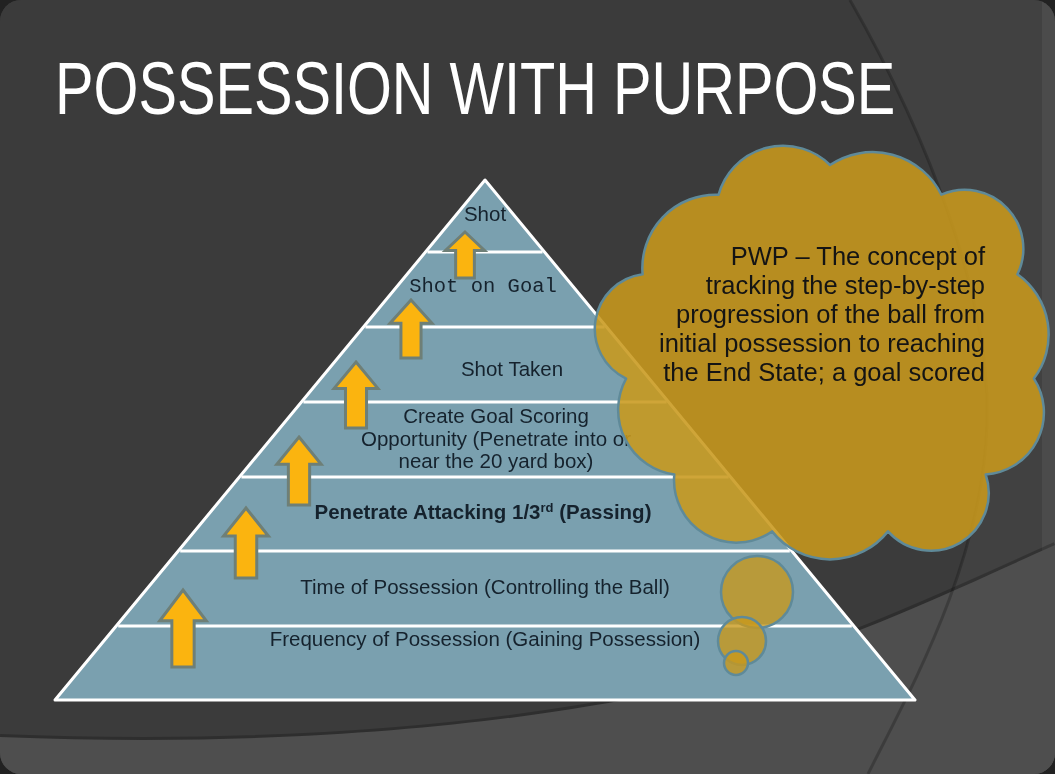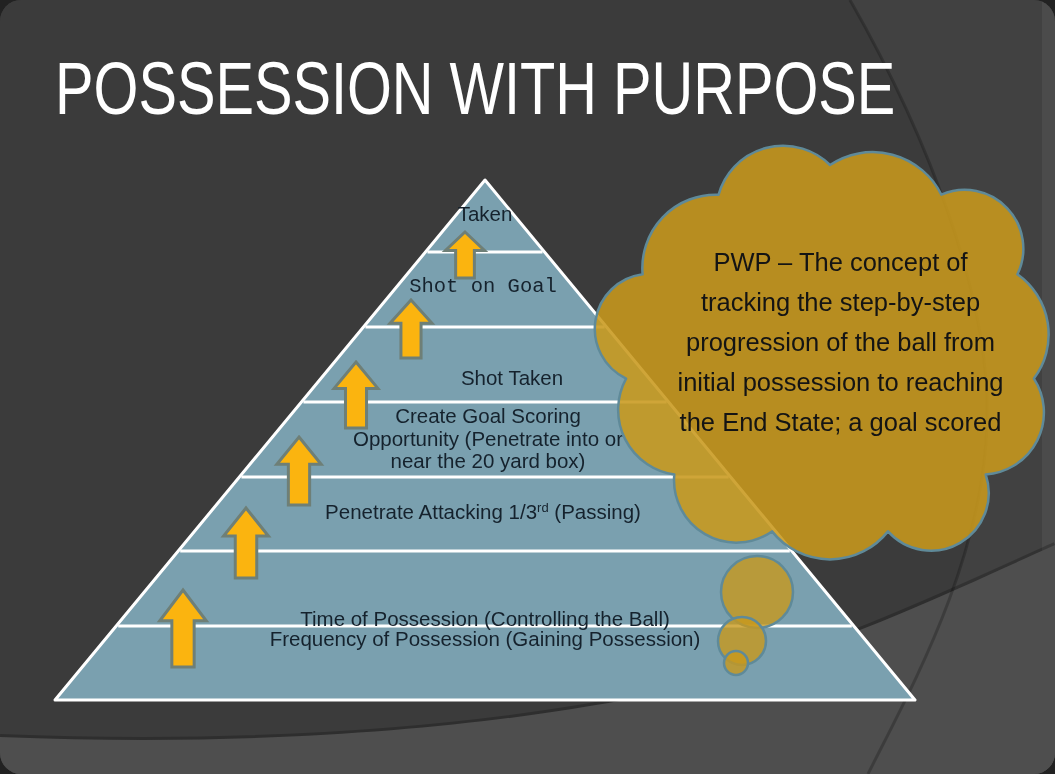--- a/index.html
+++ b/index.html
@@ -17,23 +17,23 @@
     transform:scaleX(0.78);transform-origin:left top;
     letter-spacing:0px;
   }
   .plabel{
     position:absolute;text-align:center;
     color:#15222d;font-size:20.5px;line-height:22.5px;
     white-space:nowrap;
   }
   .plabel sup{font-size:13px;line-height:0;vertical-align:baseline;position:relative;top:-7px;}
   .cloud-text{
-    position:absolute;left:668px;top:242px;width:345px;
-    text-align:center;color:#141414;
-    font-size:25.5px;line-height:40px;
+    position:absolute;left:640px;top:242px;width:345px;
+    text-align:right;color:#141414;
+    font-size:25.5px;line-height:29px;
   }
   svg{display:block;}
 </style>
 </head>
 <body>
 
 <div class="slide">
 
   <svg class="layer" width="1055" height="774" viewBox="0 0 1055 774">
     <rect x="0" y="0" width="1055" height="774" fill="#3b3b3b"></rect>
@@ -57,37 +57,37 @@
       <path d="M465,232 L484.52,250.4 L474.3696,250.4 L474.3696,278 L455.6304,278 L455.6304,250.4 L445.48,250.4 Z" fill="#FBB40F" stroke="#6E7F77" stroke-width="3" stroke-linejoin="miter"></path>
       <path d="M411,300 L431.96,323.2 L421.0608,323.2 L421.0608,358 L400.9392,358 L400.9392,323.2 L390.04,323.2 Z" fill="#FBB40F" stroke="#6E7F77" stroke-width="3" stroke-linejoin="miter"></path>
       <path d="M356,362 L377.92,388.4 L366.5216,388.4 L366.5216,428 L345.4784,428 L345.4784,388.4 L334.08,388.4 Z" fill="#FBB40F" stroke="#6E7F77" stroke-width="3" stroke-linejoin="miter"></path>
       <path d="M299,437 L321.16,464.2 L309.6368,464.2 L309.6368,505 L288.3632,505 L288.3632,464.2 L276.84,464.2 Z" fill="#FBB40F" stroke="#6E7F77" stroke-width="3" stroke-linejoin="miter"></path>
       <path d="M246,508 L268.4,536 L256.752,536 L256.752,578 L235.248,578 L235.248,536 L223.6,536 Z" fill="#FBB40F" stroke="#6E7F77" stroke-width="3" stroke-linejoin="miter"></path>
       <path d="M183,590 L206.24,620.8 L194.1552,620.8 L194.1552,667 L171.8448,667 L171.8448,620.8 L159.76,620.8 Z" fill="#FBB40F" stroke="#6E7F77" stroke-width="3" stroke-linejoin="miter"></path>
     </svg>
 
   <div class="layer" id="pyramid-labels">
       <div class="plabel" style="left: 175px; top: 203px; width: 620px;">
-        <div><span>Taken</span></div>
+        <div><span>Shot</span></div>
       </div>
       <div class="plabel" style="left: 173px; top: 276px; width: 620px; font-family: Liberation Mono, monospace;">
         <div><span>Shot on Goal</span></div>
       </div>
-      <div class="plabel" style="left: 202px; top: 367px; width: 620px;">
+      <div class="plabel" style="left: 202px; top: 358px; width: 620px;">
         <div><span>Shot Taken</span></div>
       </div>
-      <div class="plabel" style="left: 178px; top: 405px; width: 620px;">
+      <div class="plabel" style="left: 186px; top: 405px; width: 620px;">
         <div><span>Create Goal Scoring</span></div>
         <div><span>Opportunity (Penetrate into or</span></div>
         <div><span>near the 20 yard box)</span></div>
       </div>
-      <div class="plabel" style="left: 173px; top: 501px; width: 620px;">
+      <div class="plabel" style="left: 173px; top: 501px; width: 620px; font-weight: bold;">
         <div><span>Penetrate Attacking 1/3</span><sup>rd</sup><span> (Passing)</span></div>
       </div>
-      <div class="plabel" style="left: 175px; top: 608px; width: 620px; text-align: center;">
+      <div class="plabel" style="left: 175px; top: 576px; width: 620px; text-align: center;">
         <div><span>Time of Possession (Controlling the Ball)</span></div>
       </div>
       <div class="plabel" style="left: 175px; top: 628px; width: 620px; text-align: center;">
         <div><span>Frequency of Possession (Gaining Possession)</span></div>
       </div>
     </div>
 
   <svg class="layer" id="cloud-svg" width="1055" height="774" viewBox="0 0 1055 774">
       <circle cx="757" cy="592" r="36" fill="#C8981D" fill-opacity="0.8" stroke="#5F8A99" stroke-width="2.5"></circle>
       <circle cx="742" cy="641" r="24" fill="#C8981D" fill-opacity="0.8" stroke="#5F8A99" stroke-width="2.5"></circle>

